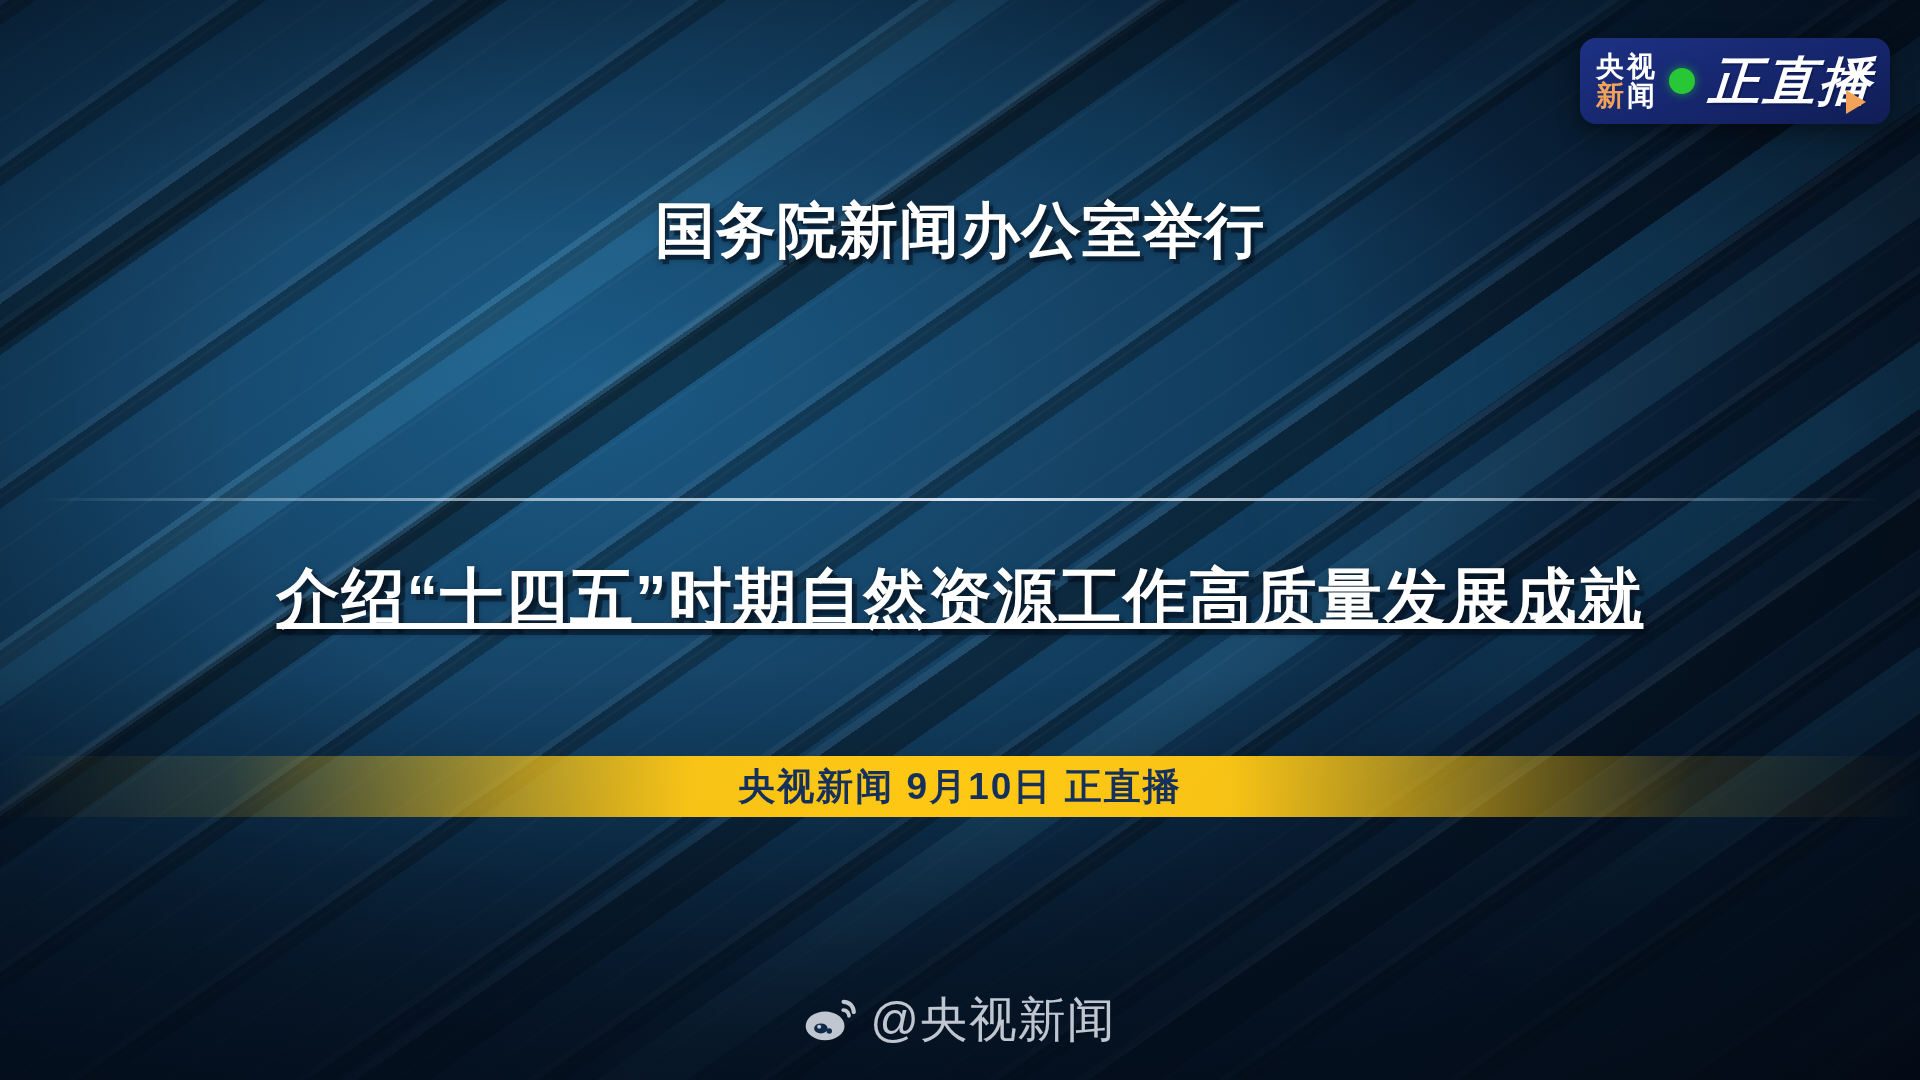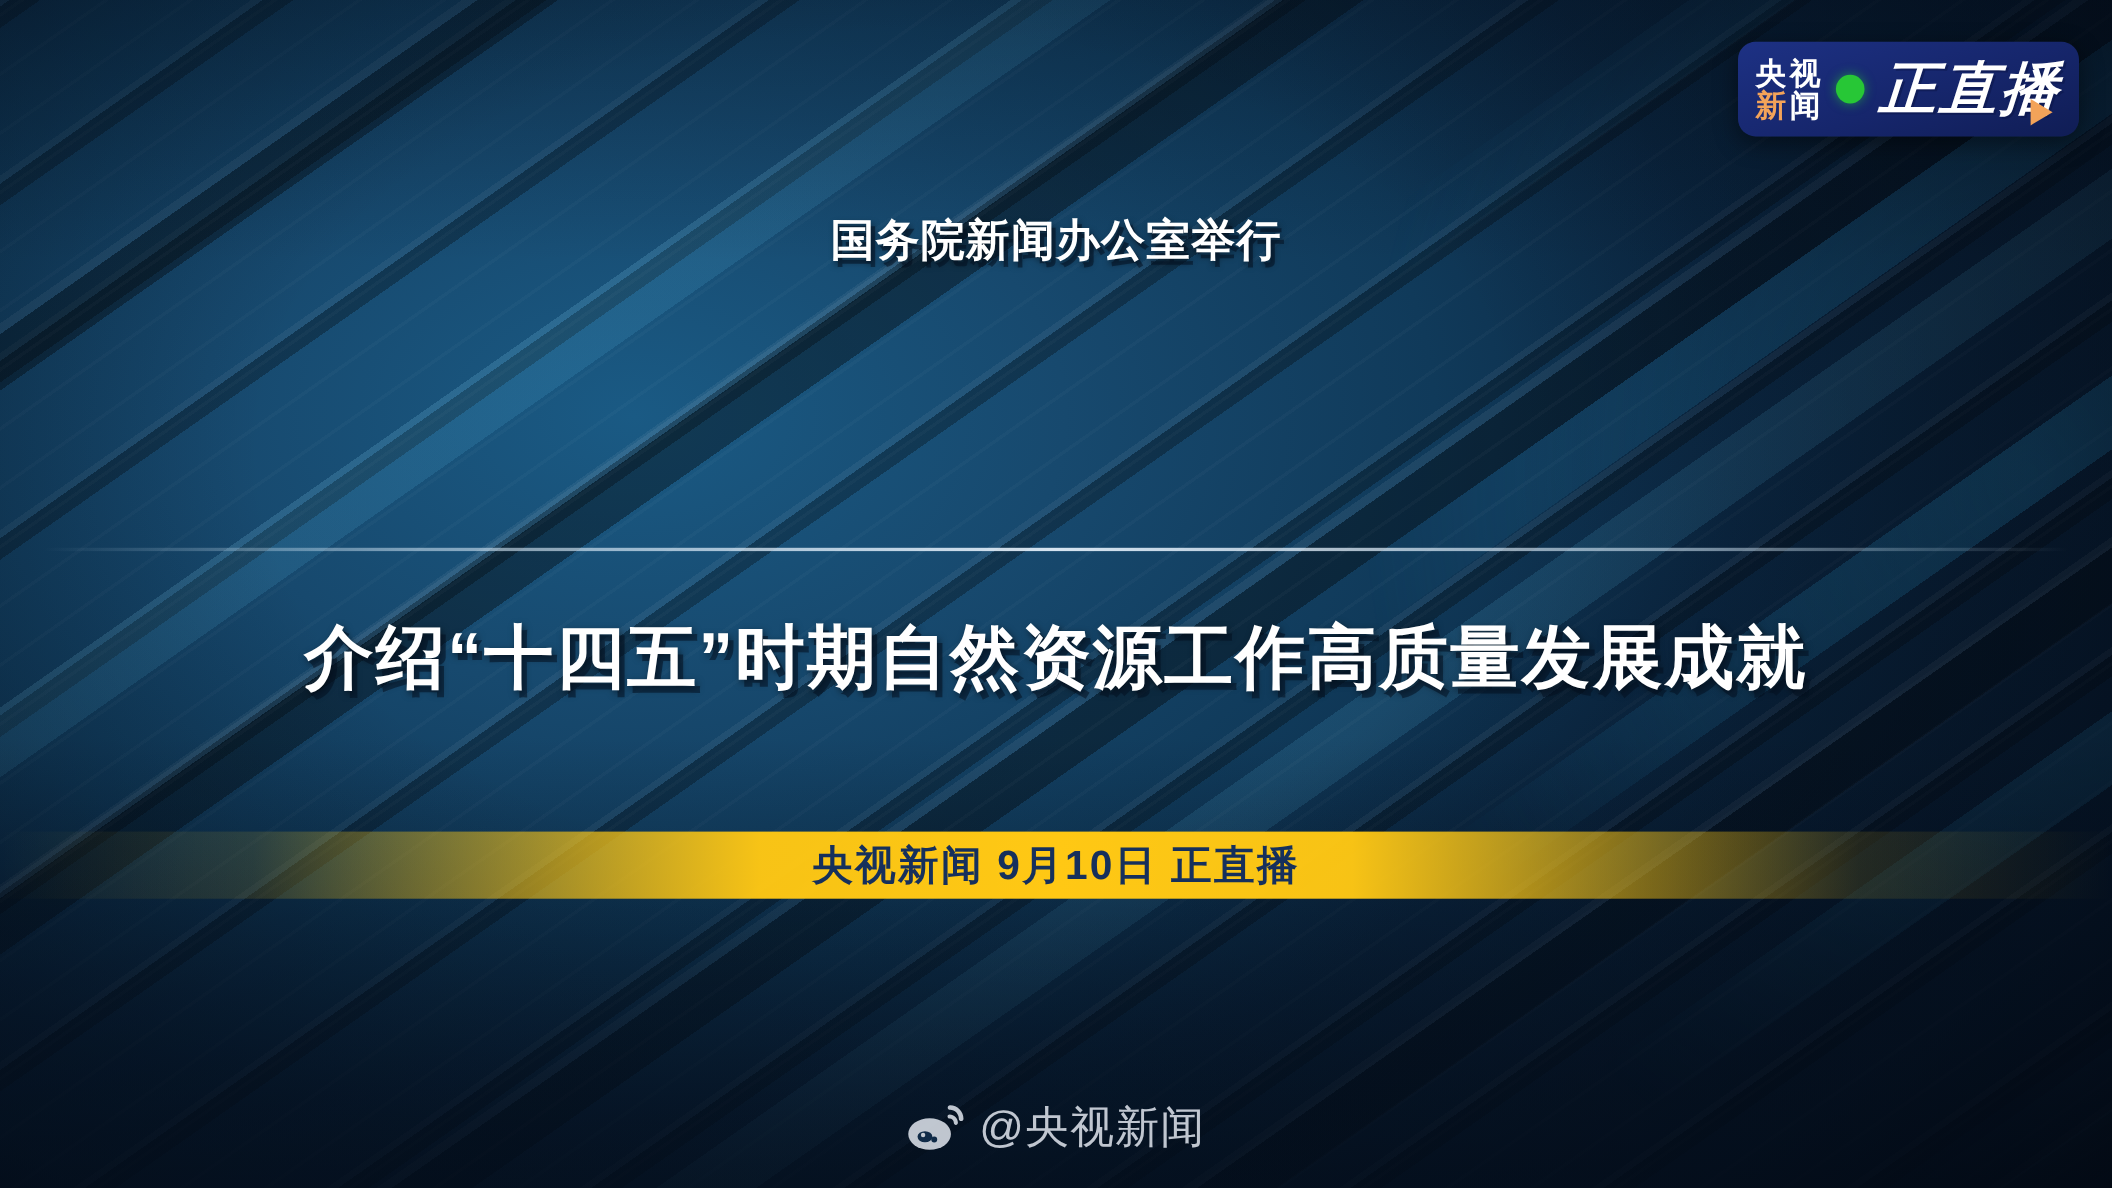--- a/index.html
+++ b/index.html
@@ -186,21 +186,21 @@
   .title-line {
     color: #ffffff;
     font-weight: 700;
     letter-spacing: 1px;
     white-space: nowrap;
     text-shadow:
       4px 5px 0 rgba(3,16,32,0.55),
       2px 3px 6px rgba(0,0,0,0.55);
   }
   .title-1 {
-    font-size: 40px;
+    font-size: 60px;
     line-height: 1.18;
   }
   .title-2 {
     font-size: 62px;
     line-height: 1.30;
     margin-top: 8px;
   }
   .divider {
     position: absolute;
     left: 40px;
@@ -224,20 +224,21 @@
   .subtitle {
     display: inline-block;
     color: #ffffff;
     font-size: 63px;
     font-weight: 700;
     letter-spacing: 2px;
     white-space: nowrap;
     text-shadow:
       5px 6px 0 rgba(3,16,32,0.55),
       2px 3px 7px rgba(0,0,0,0.55);
+    text-decoration: underline;
   }
 
   
   .gold-banner {
     position: absolute;
     left: 0;
     right: 0;
     top: 756px;
     height: 61px;
     display: flex;
@@ -270,21 +271,21 @@
     bottom: 28px;
     display: flex;
     align-items: center;
     justify-content: center;
     gap: 12px;
     opacity: 0.82;
   }
   .weibo-icon { display: block; }
   .wm-text {
     color: #e9eef6;
-    font-size: 40px;
+    font-size: 48px;
     font-weight: 400;
     letter-spacing: 1px;
     white-space: nowrap;
   }
 </style>
 </head>
 <body>
 
 <div class="stage">
 

